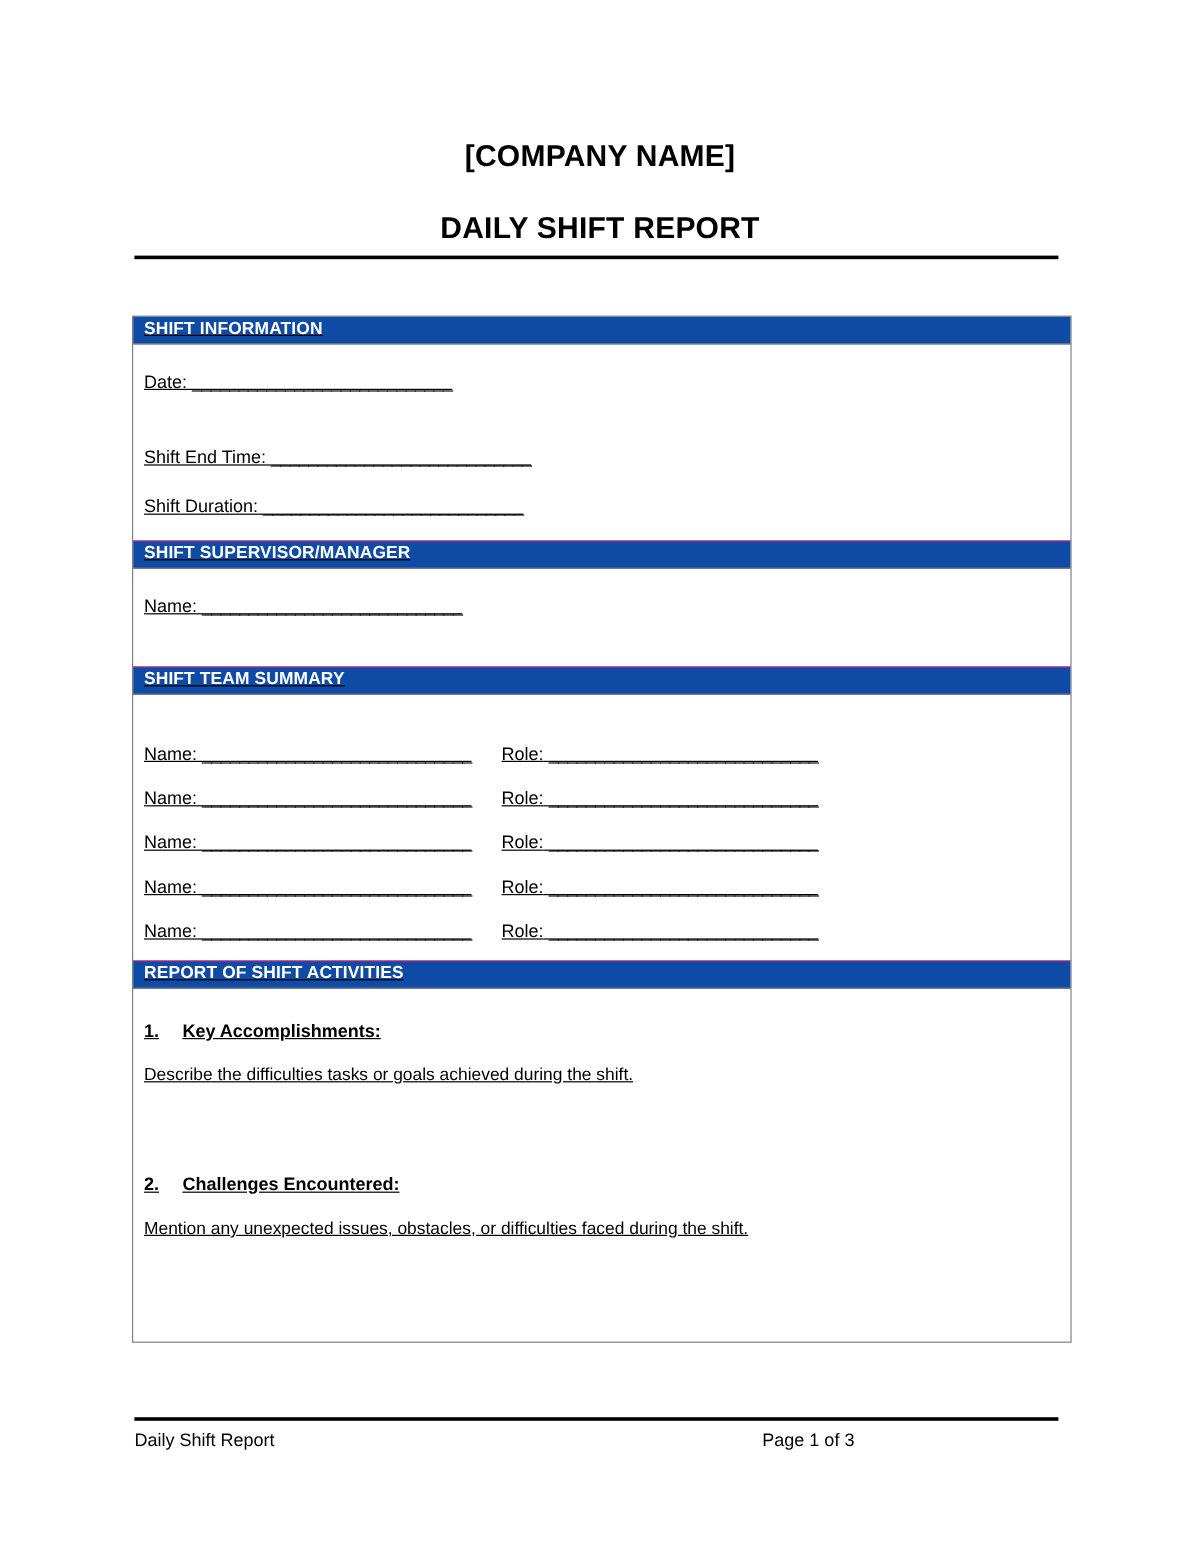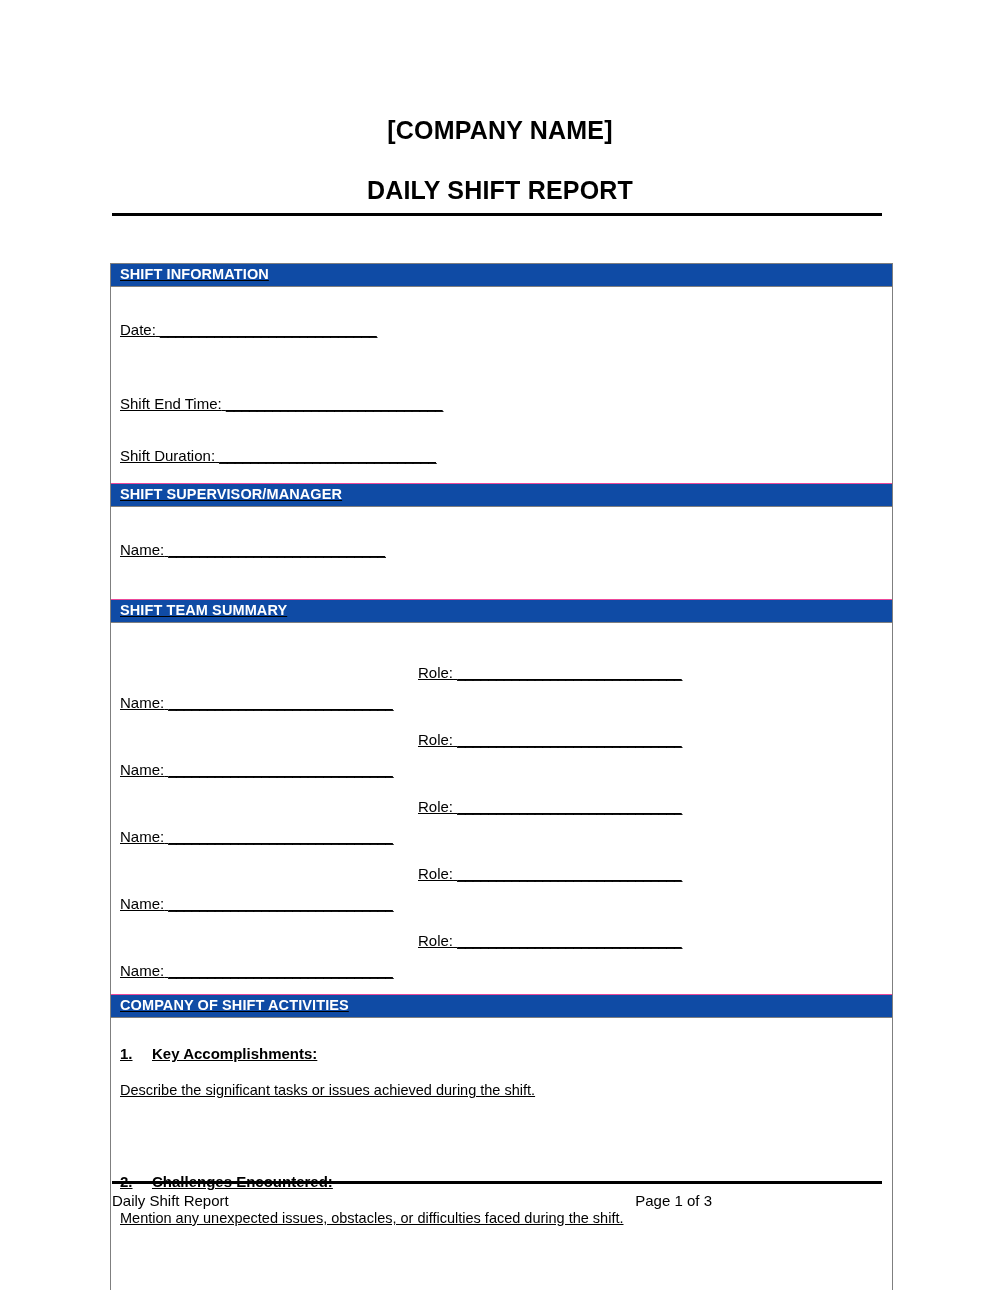--- a/index.html
+++ b/index.html
@@ -71,21 +71,20 @@
 
   .section-body {
     padding: 0 0 0 0;
   }
 
   .field-row {
     font-size: 15px;
     line-height: 19px;
     padding-left: 9px;
     white-space: nowrap;
-    margin-top: 11px;
   }
 
   .rule-fill {
     letter-spacing: -0.6px;
     font-size: 15px;
   }
 
   
   .sp-18 { height: 18px; }
   .sp-14 { height: 14px; }
@@ -95,21 +94,21 @@
   .sp-72 { height: 72px; }
 
   
   .member-row {
     display: flex;
     font-size: 15px;
     line-height: 19px;
     padding-left: 9px;
     white-space: nowrap;
   }
-  .member-row .col-name { width: 298px; flex: 0 0 298px; margin-top: 30px; }
+  .member-row .col-name { width: 298px; flex: 0 0 298px; }
   .member-row .col-role { flex: 0 0 auto; }
 
   .note-line {
     font-size: 15px;
     line-height: 19px;
     padding-left: 9px;
   }
 
   .numbered {
     font-size: 15px;
@@ -251,29 +250,29 @@
           <span class="rule-fill">_____________________________</span>
         </span>
         <span class="col-role">
           <span>Role:</span>
           <span class="rule-fill">_____________________________</span>
         </span>
       </div>
       <div class="sp-14"></div>
     </div>
 
-    <div class="band">COMPANY OF SHIFT ACTIVITIES</div>
+    <div class="band">REPORT OF SHIFT ACTIVITIES</div>
     <div class="section-body">
       <div class="sp-26"></div>
       <div class="numbered">
         <span class="num">1.</span>
         <span>Key Accomplishments:</span>
       </div>
       <div class="sp-18"></div>
-      <div class="para">Describe the significant tasks or issues achieved during the shift.</div>
+      <div class="para">Describe the difficulties tasks or goals achieved during the shift.</div>
 
       <div class="sp-72"></div>
 
       <div class="numbered">
         <span class="num">2.</span>
         <span>Challenges Encountered:</span>
       </div>
       <div class="sp-18"></div>
       <div class="para">Mention any unexpected issues, obstacles, or difficulties faced during the shift.</div>
       <div class="sp-72"></div>

